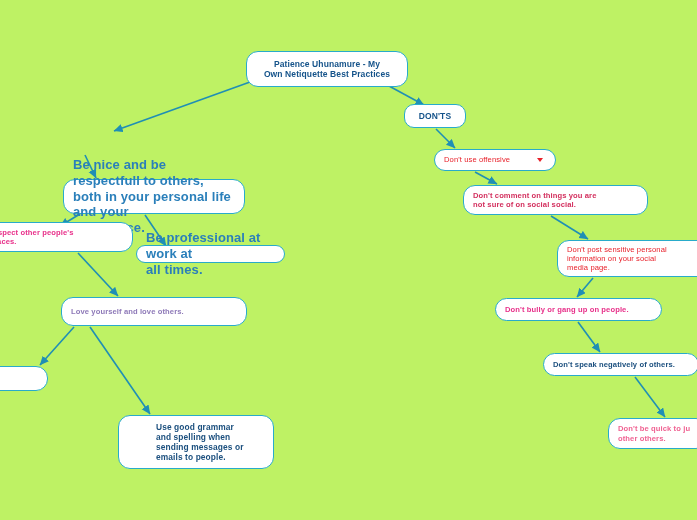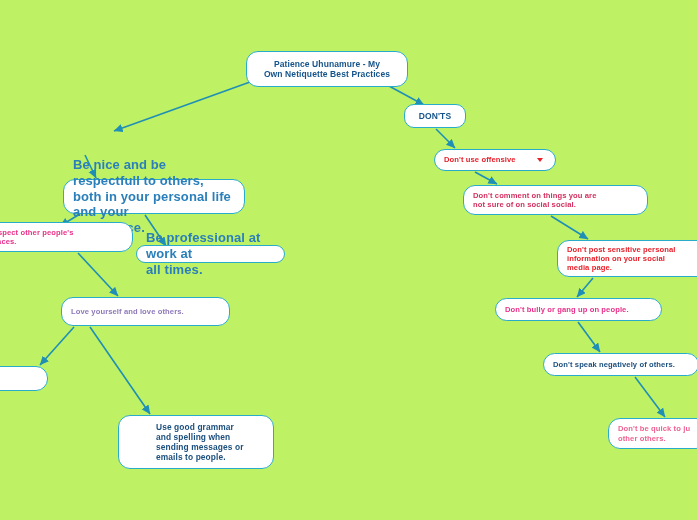--- a/index.html
+++ b/index.html
@@ -66,21 +66,21 @@
     font-weight: bold;
     color: #8e79b8;
   }
   .n-magenta {
     font-size: 7.6px;
     font-weight: bold;
     color: #e8308a;
   }
   .n-red {
     font-size: 7.6px;
-    font-weight: bold;
+    font-weight: normal;
     color: #e8202a;
   }
   .n-pink {
     font-size: 7.6px;
     font-weight: bold;
     color: #f06292;
   }
   .n-crimson {
     font-size: 7.6px;
     font-weight: bold;
@@ -156,21 +156,21 @@
   <div class="node n-magenta" style="left:-22px; top:222px; width:155px; height:30px;">
     <span>Respect other people's
 spaces.</span>
   </div>
 
   <div class="node n-blue" style="left:136px; top:245px; width:149px; height:18px;">
     <span>Be professional at work at
 all times.</span>
   </div>
 
-  <div class="node n-purple" style="left:61px; top:297px; width:169px; height:29px;text-align:right;">
+  <div class="node n-purple" style="left:61px; top:297px; width:186px; height:29px;text-align:right;">
     <span>Love yourself and love others.</span>
   </div>
 
   <div class="node n-magenta" style="left:-34px; top:366px; width:82px; height:25px;">
     
   </div>
 
   <div class="node n-grammar" style="left:118px; top:415px; width:156px; height:54px;padding-left:37px;">
     <span> Use good grammar
 and spelling when

